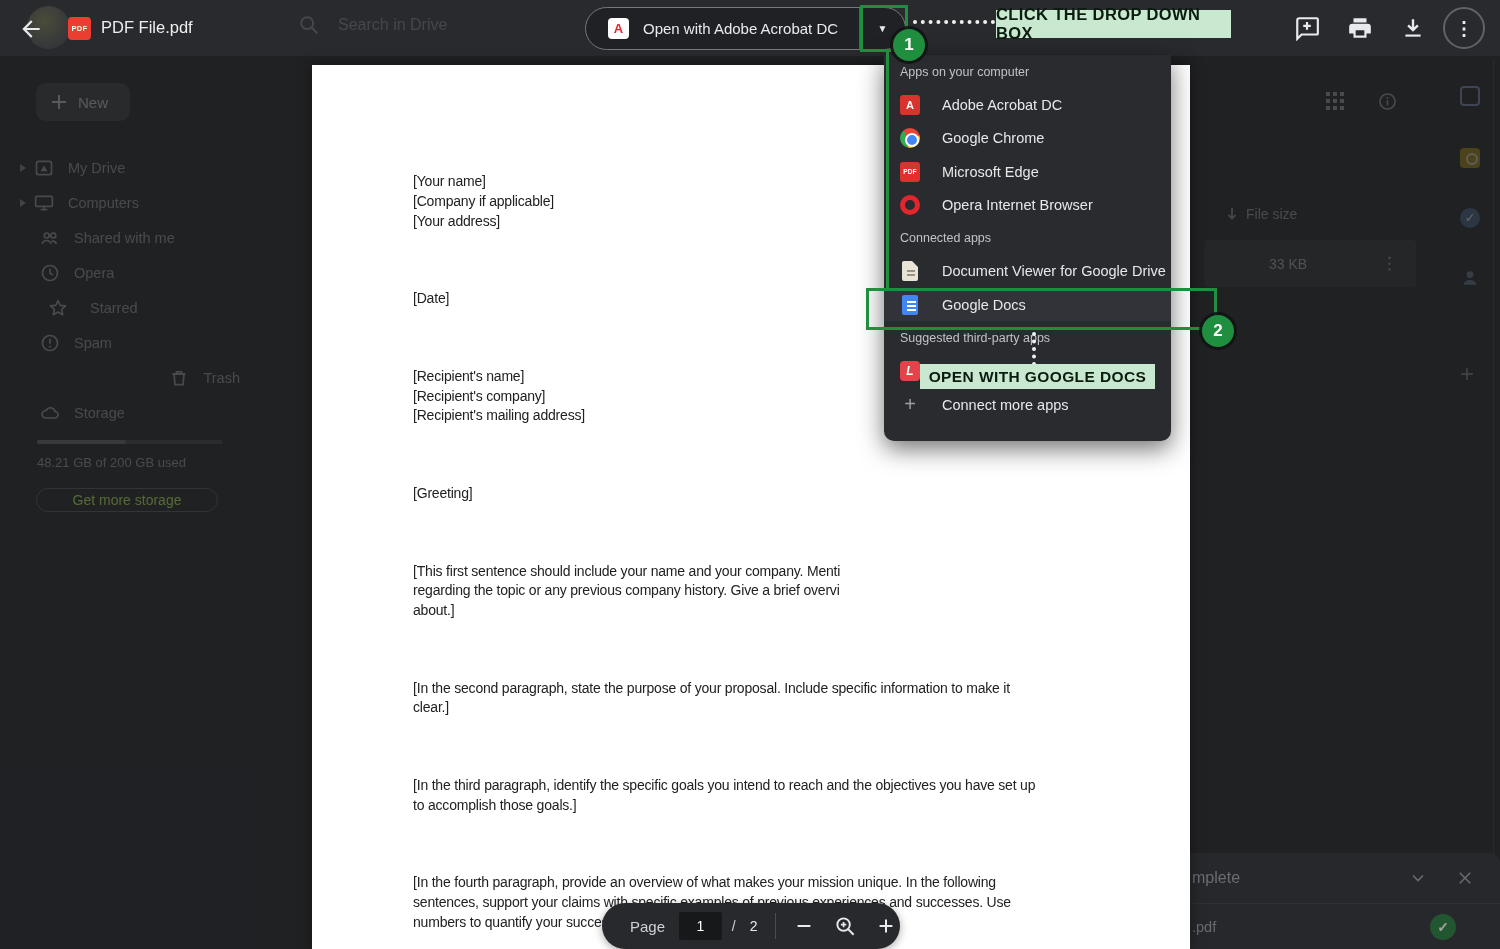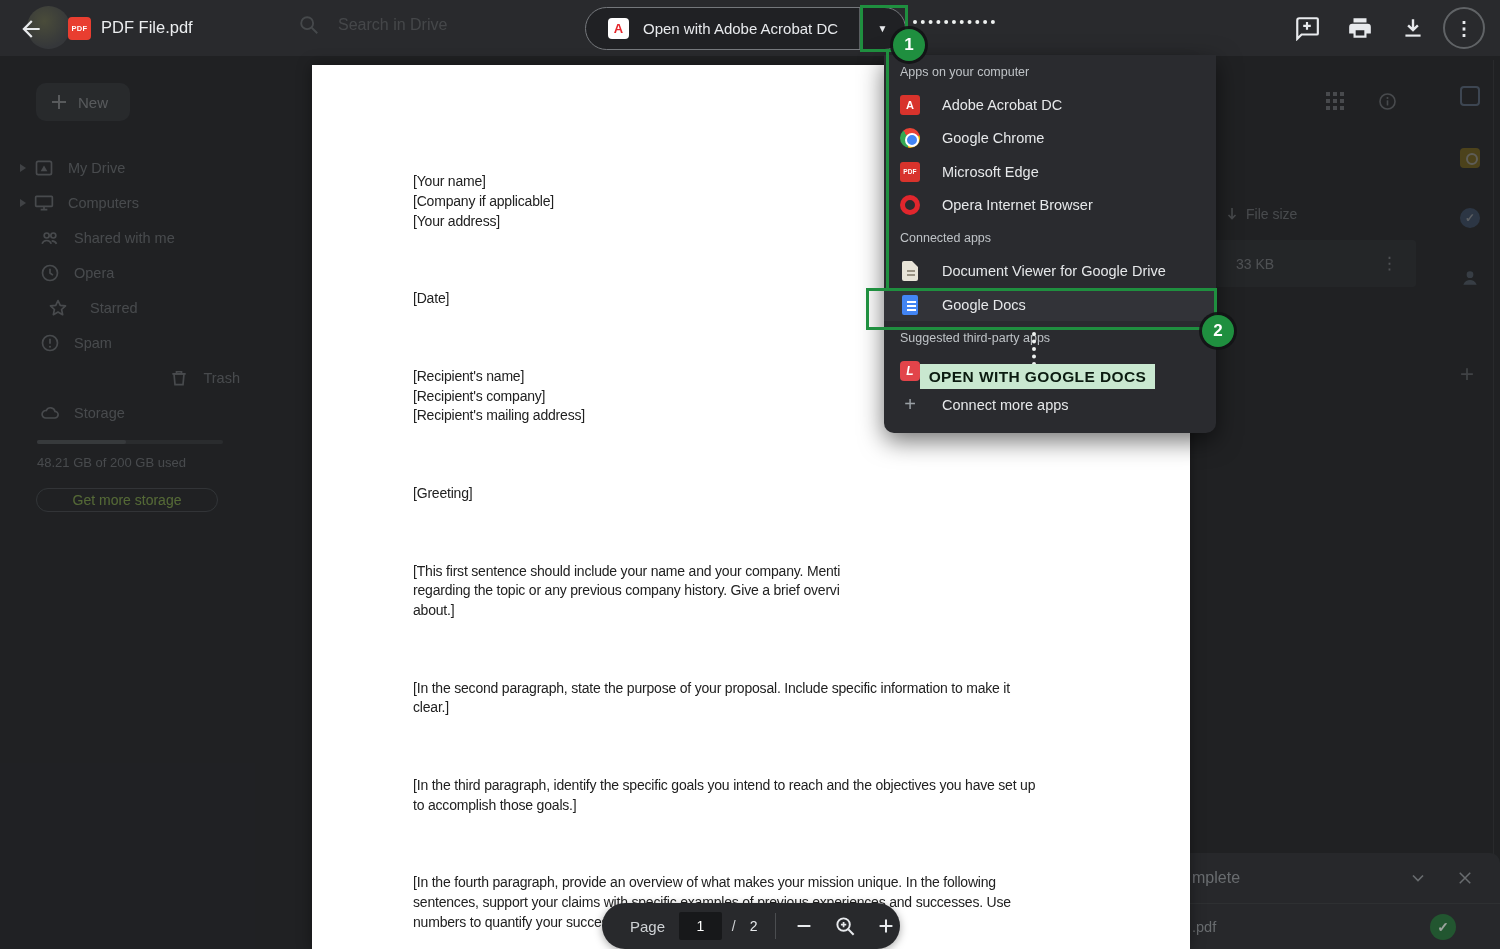--- a/index.html
+++ b/index.html
@@ -27,21 +27,21 @@
   .storage-text { left:37px; top:455px; font-size:13px; color:#9b9ea3; }
   .getmore-btn { left:36px; top:488px; width:182px; height:24px; border:1px solid #5f6368; border-radius:19px;
                  display:flex; align-items:center; justify-content:center; color:#bef264; font-size:14px; }
 
   
   .search-wrap { left:298px; top:14px; display:flex; align-items:center; gap:18px; }
   .search-text { color:#87898d; font-size:16px; }
   .filesize-hdr { left:1226px; top:206px; display:flex; align-items:center; gap:8px; color:#9b9ea3; font-size:14px; }
   .file-row { left:1204px; top:240px; width:212px; height:47px; background:#3a3b40; border-radius:4px;
               display:flex; align-items:center; }
-  .file-size-val { margin-left:32px; color:#aeb1b5; font-size:14px; }
+  .file-size-val { margin-left:65px; color:#aeb1b5; font-size:14px; }
   .kebab { margin-left:auto; margin-right:18px; color:#aeb1b5; font-size:17px; letter-spacing:0; }
 
   
   .rail-ic { left:1460px; width:20px; height:20px; }
   .cal-ic { border:2px solid #7d93b3; border-radius:4px; }
   .keep-ic { background:#a8871a; border-radius:4px; }
   .keep-ic::after { content:""; position:absolute; left:6px; top:5px; width:8px; height:8px;
                     border:2px solid #d8d3c2; border-radius:50%; }
   .tasks-ic { background:#50688c; border-radius:50%; color:#cfd5dd; font-size:12px; font-weight:bold;
               display:flex; align-items:center; justify-content:center; }
@@ -98,22 +98,22 @@
            display:flex; align-items:center; z-index:35; box-shadow:0 2px 8px rgba(0,0,0,.35); }
   .pager-label { margin-left:28px; color:#cfd2d5; font-size:15px; }
   .pager-input { margin-left:14px; width:44px; height:28px; background:#17181a; border-radius:2px;
                  color:#fff; font-size:14px; display:flex; align-items:center; justify-content:center; }
   .pager-sep { margin-left:10px; color:#cfd2d5; font-size:14px; }
   .pager-total { margin-left:14px; color:#e8eaed; font-size:14px; }
   .pager-div { margin-left:18px; width:1px; height:26px; background:#4b4d50; }
   .pager-btn { margin-left:14px; width:28px; height:28px; display:flex; align-items:center; justify-content:center; }
 
   
-  #menu { left:884px; top:55px; width:332px; background:#2a2b2f; z-index:40;
-          border-radius:0 0 10px 10px; box-shadow:0 8px 24px rgba(0,0,0,.55); padding-bottom:12px; }
+  #menu { left:884px; top:55px; width:287px; background:#2a2b2f; z-index:40;
+          border-radius:0 0 10px 10px; box-shadow:0 8px 24px rgba(0,0,0,.55); padding-bottom:20px; }
   .menu-row { height:33.3px; display:flex; align-items:center; padding-left:16px; }
   .menu-header { color:#bfc3c7; font-size:12.5px; }
   .menu-item { gap:22px; }
   .menu-item .lbl { color:#e6e8ea; font-size:14.5px; }
   .mi { width:20px; height:20px; flex:0 0 20px; position:relative; }
   .docs-row { background:#323338; }
 
   .ic-adobe-red { background:#d8332c; border-radius:3px; color:#fff; font-weight:bold; font-size:11px;
                   display:flex; align-items:center; justify-content:center; }
   .ic-chrome { border-radius:50%;
@@ -469,20 +469,21 @@
           <span>+</span>
         </span>
       <span class="lbl">Connect more apps</span>
     </div>
   </div>
 
   <div id="ann">
     <div class="gbox" style="left:860px; top:5px; width:48px; height:47px;"></div>
     <div class="gstem"></div>
     <div class="dots-h"></div>
+    <div class="glabel" style="left:996px; top:10px; width:235px; height:28px; font-size:16.5px;">CLICK THE DROP DOWN BOX</div>
     <div class="gbadge" style="left:893px; top:29px;">1</div>
 
     <div class="gbox" style="left:866px; top:288px; width:351px; height:42px;"></div>
     <div class="gbadge" style="left:1202px; top:315px;">2</div>
     <div class="dots-v"></div>
     <div class="glabel" style="left:920px; top:364px; width:235px; height:25px; font-size:15.5px;">OPEN WITH GOOGLE DOCS</div>
   </div>
 
 </div>
 

